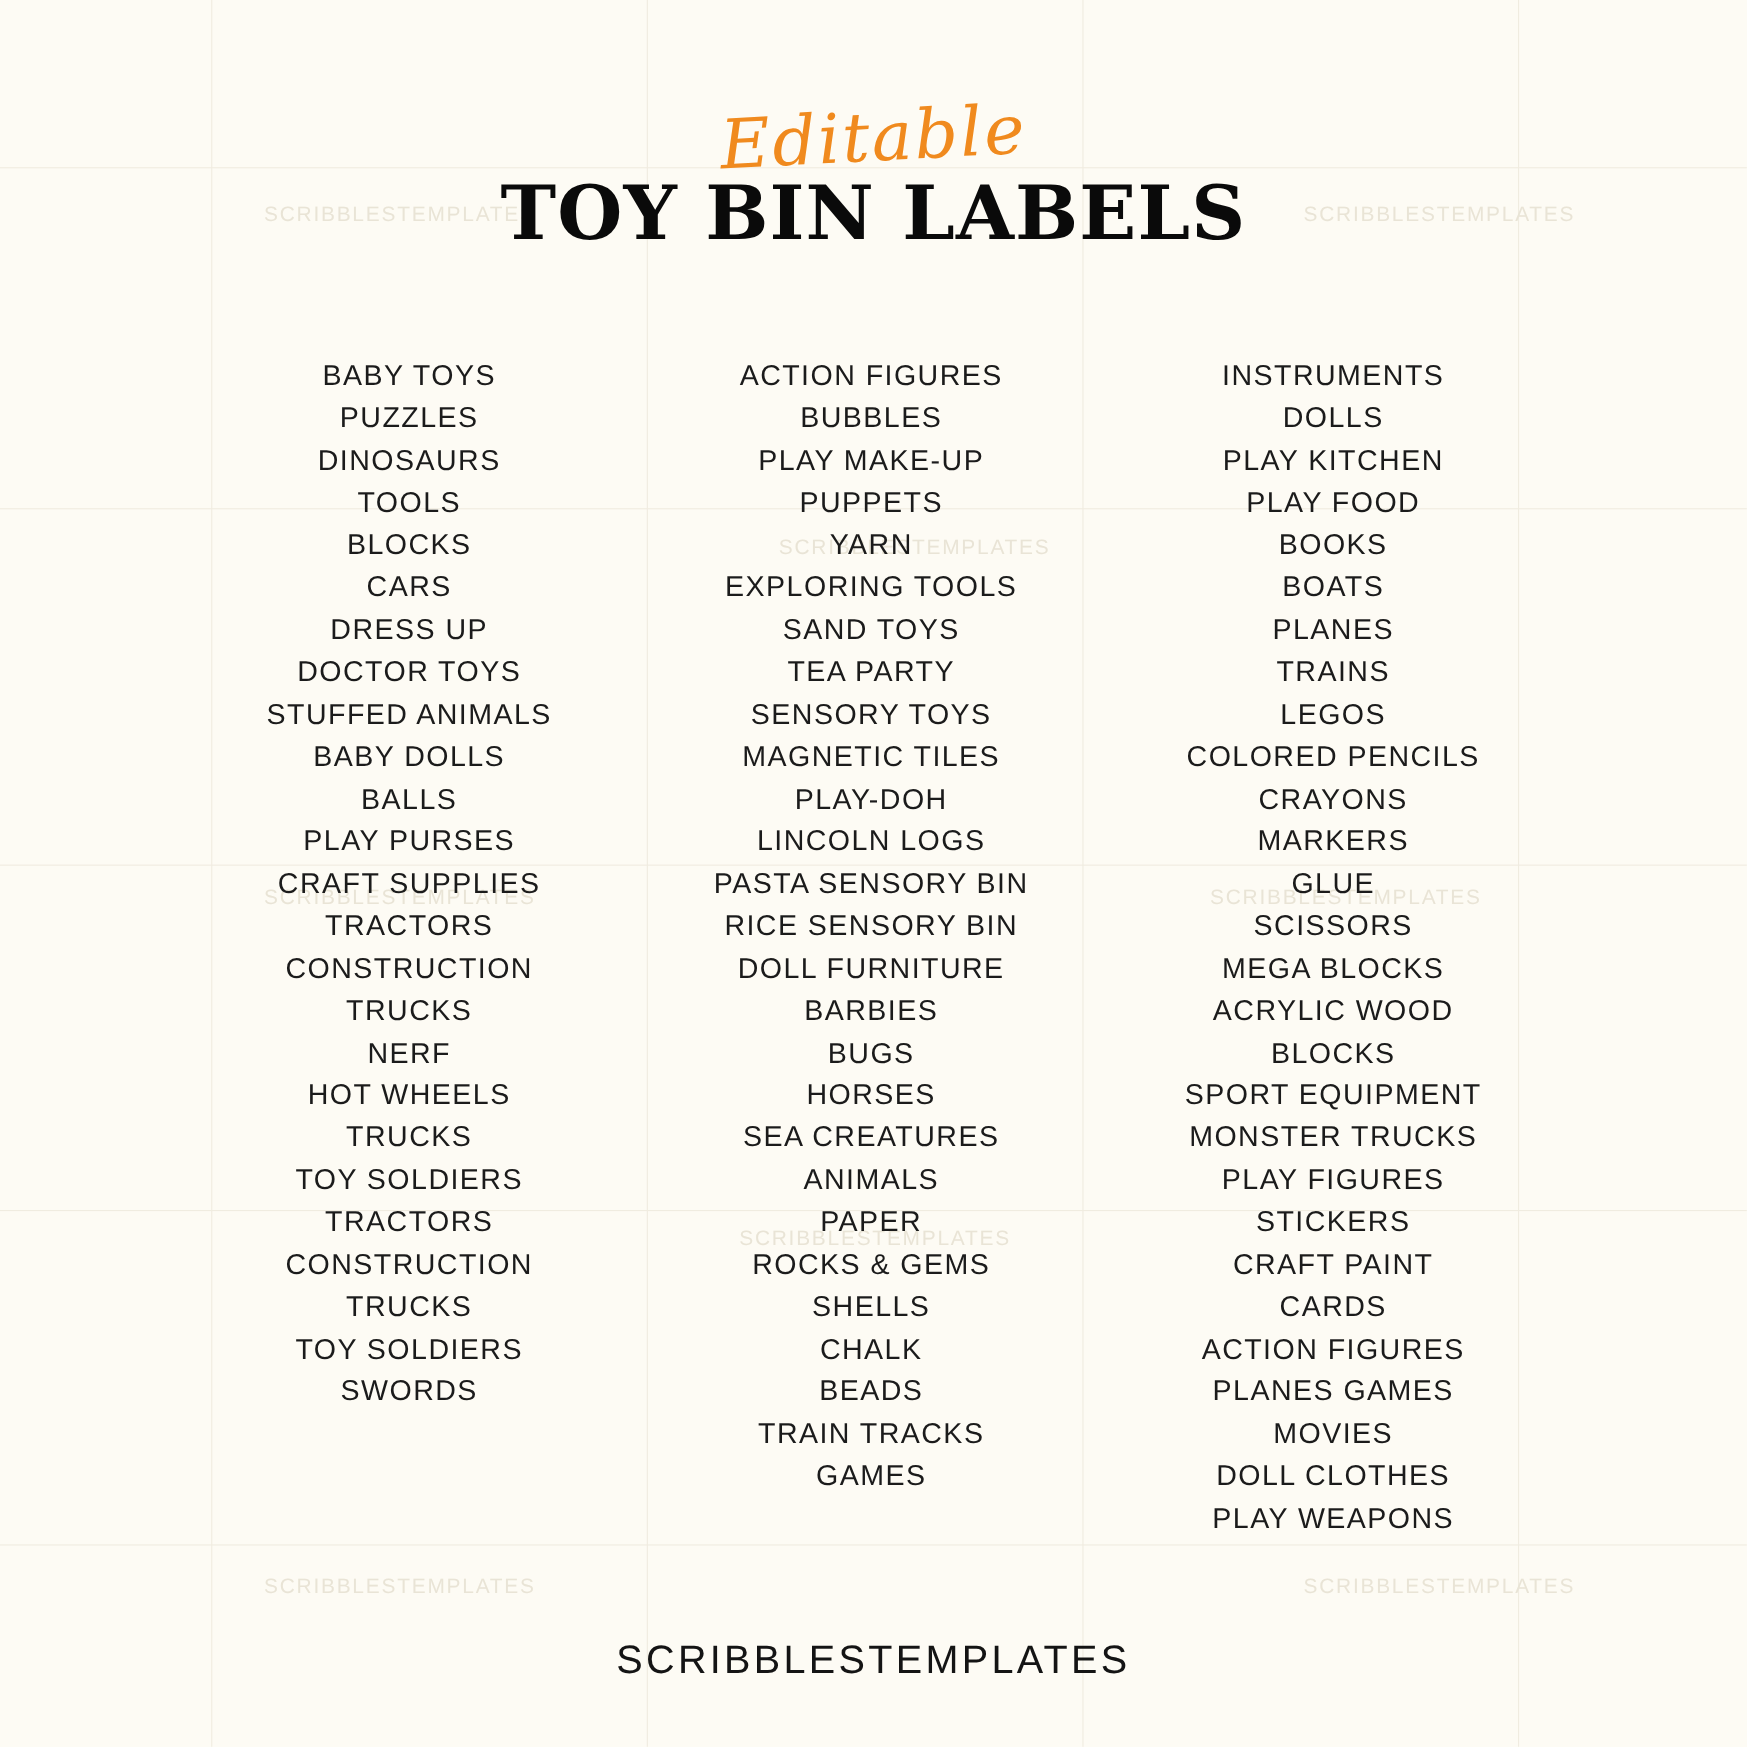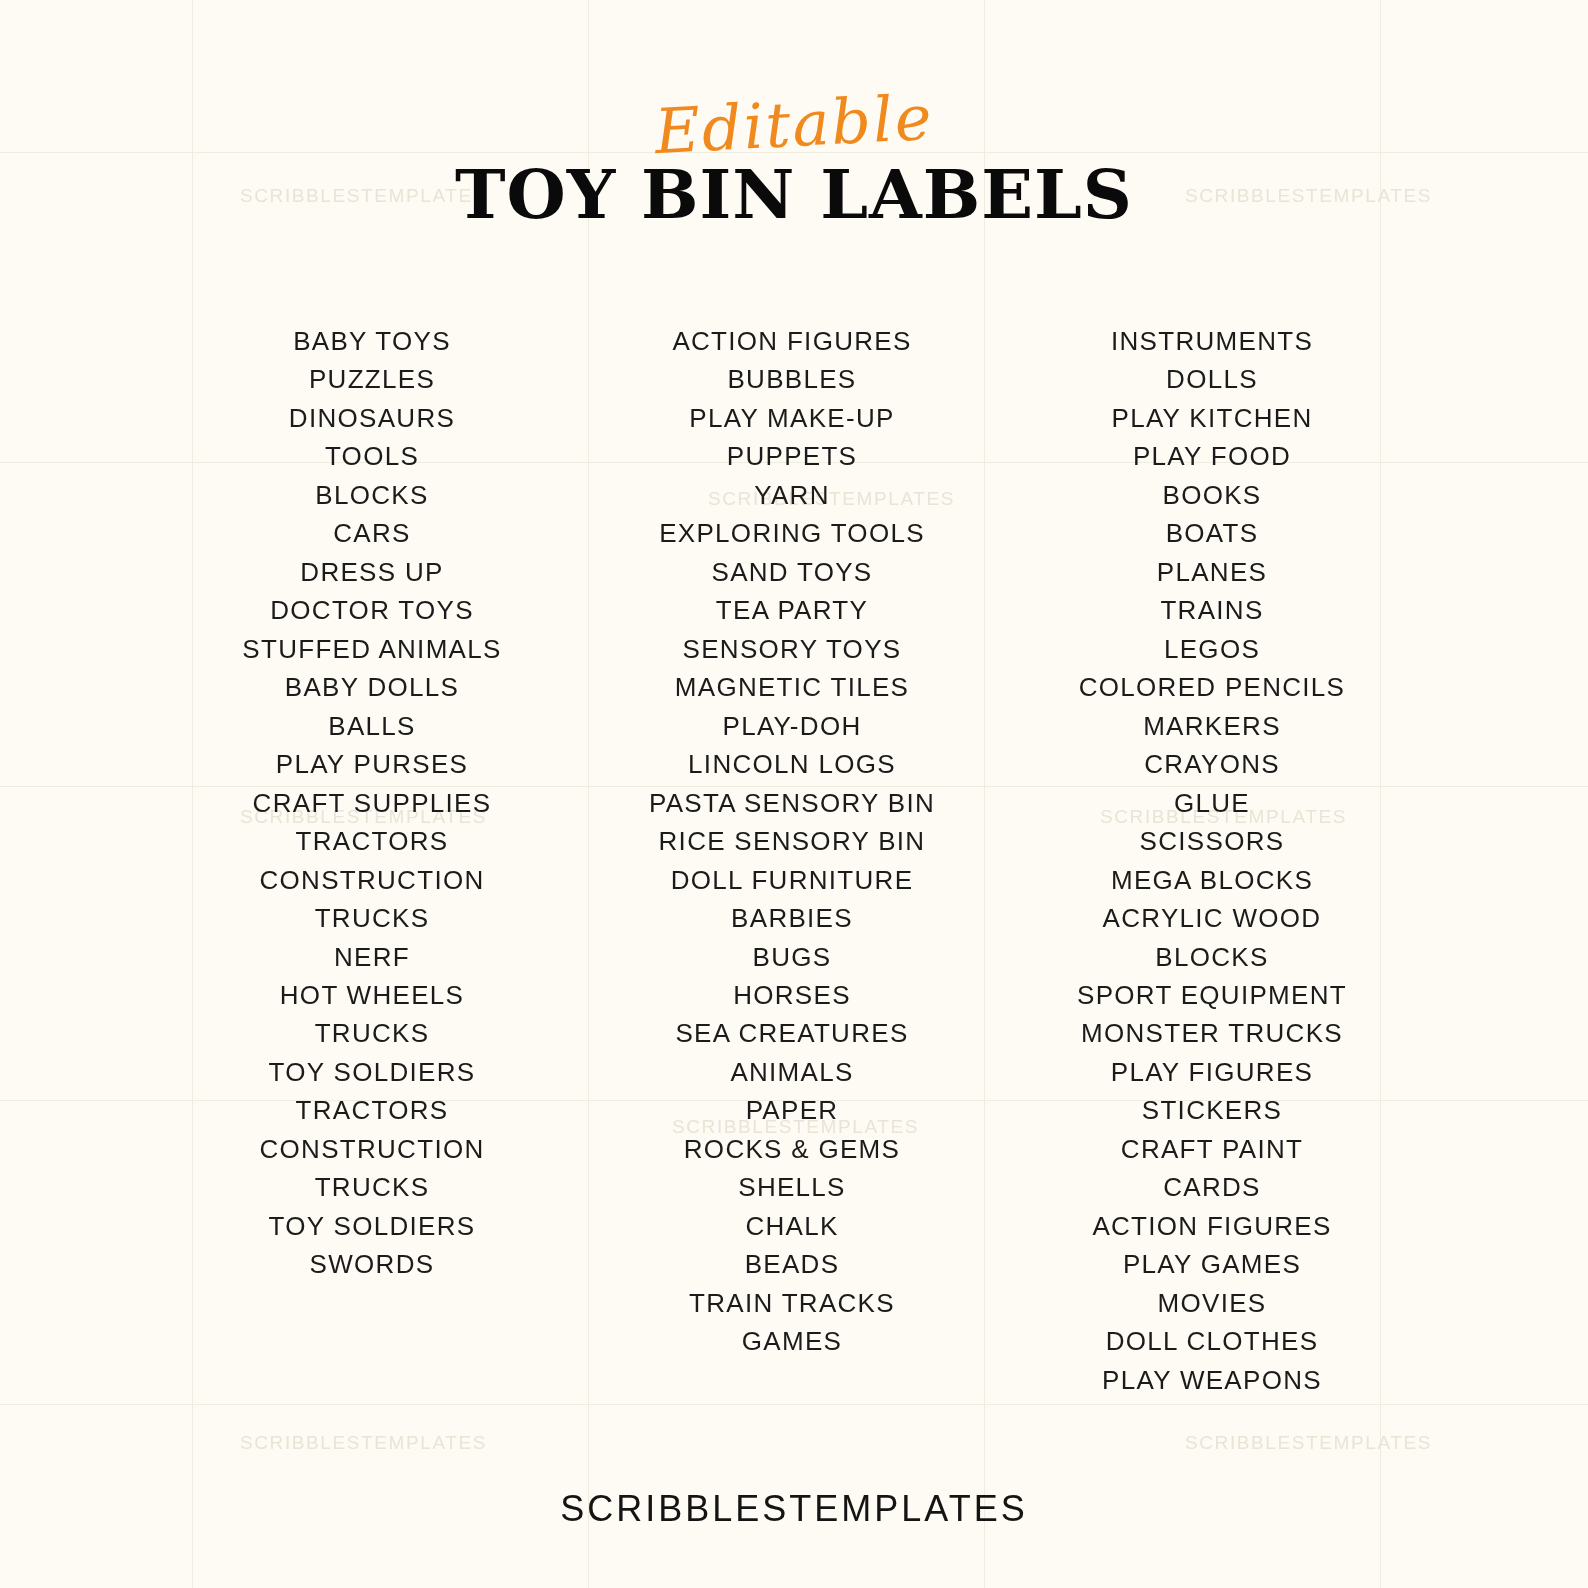--- a/index.html
+++ b/index.html
@@ -215,35 +215,35 @@
         <div class="label-item">INSTRUMENTS</div>
         <div class="label-item">DOLLS</div>
         <div class="label-item">PLAY KITCHEN</div>
         <div class="label-item">PLAY FOOD</div>
         <div class="label-item">BOOKS</div>
         <div class="label-item">BOATS</div>
         <div class="label-item">PLANES</div>
         <div class="label-item">TRAINS</div>
         <div class="label-item">LEGOS</div>
         <div class="label-item">COLORED PENCILS</div>
+        <div class="label-item">CRAYONS</div>
         <div class="label-item">MARKERS</div>
-        <div class="label-item">CRAYONS</div>
         <div class="label-item">GLUE</div>
         <div class="label-item">SCISSORS</div>
         <div class="label-item">MEGA BLOCKS</div>
         <div class="label-item">ACRYLIC WOOD</div>
         <div class="label-item">BLOCKS</div>
         <div class="label-item">SPORT EQUIPMENT</div>
         <div class="label-item">MONSTER TRUCKS</div>
         <div class="label-item">PLAY FIGURES</div>
         <div class="label-item">STICKERS</div>
         <div class="label-item">CRAFT PAINT</div>
         <div class="label-item">CARDS</div>
         <div class="label-item">ACTION FIGURES</div>
-        <div class="label-item">PLAY GAMES</div>
+        <div class="label-item">PLANES GAMES</div>
         <div class="label-item">MOVIES</div>
         <div class="label-item">DOLL CLOTHES</div>
         <div class="label-item">PLAY WEAPONS</div>
       </div>
   </div>
 
   <div class="footer-brand">SCRIBBLESTEMPLATES</div>
 
 </div>
 

